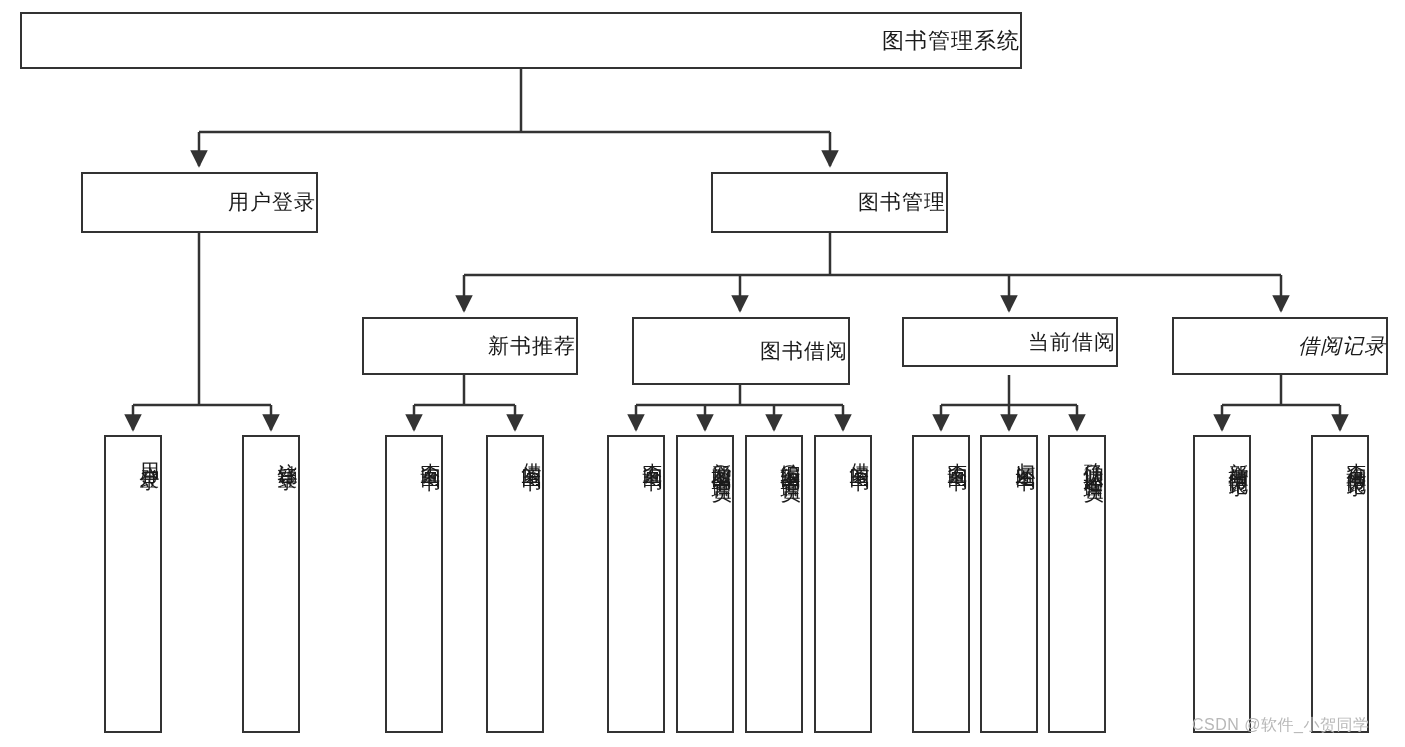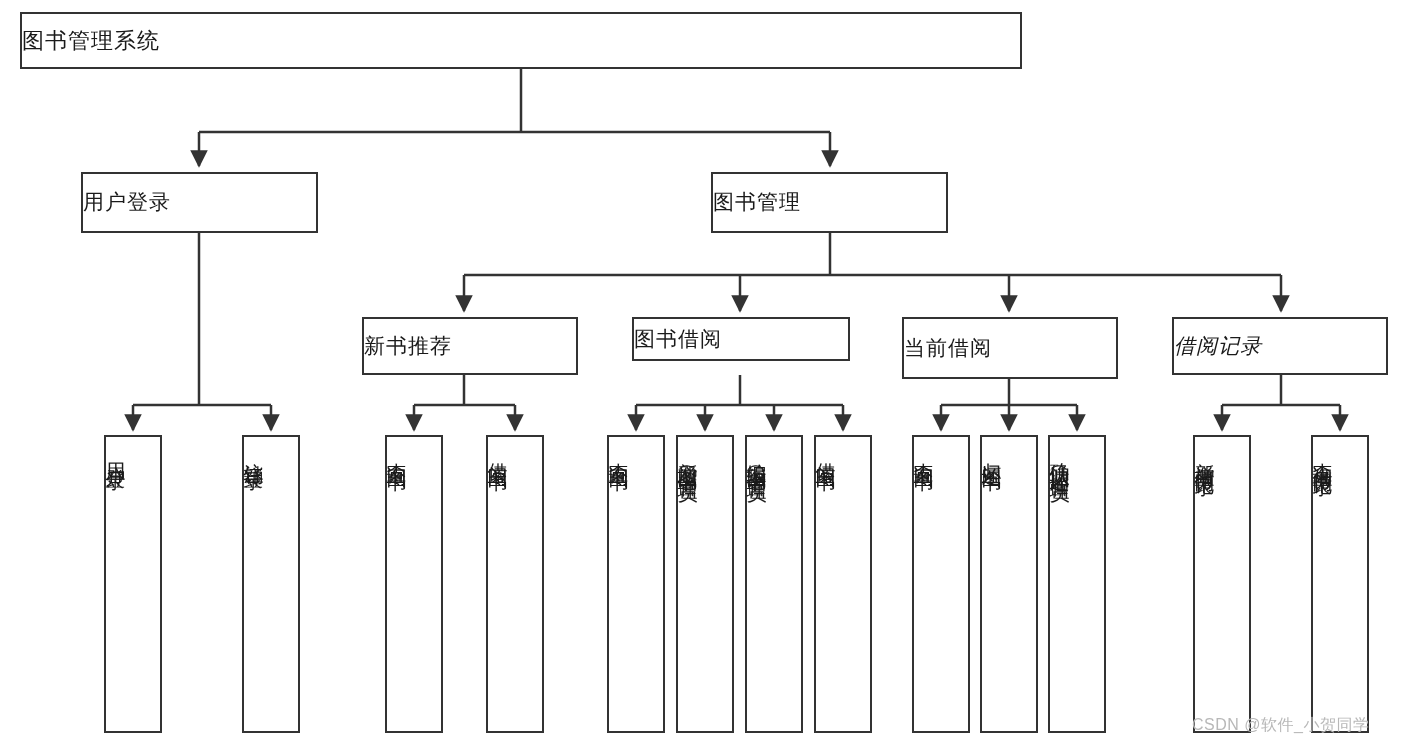--- a/index.html
+++ b/index.html
@@ -26,21 +26,21 @@
     height: 747px;
     pointer-events: none;
   }
   .node {
     position: absolute;
     box-sizing: border-box;
     border: 2px solid #333333;
     background: #ffffff;
     display: flex;
     align-items: center;
-    justify-content: flex-start;
+    justify-content: flex-end;
     color: #1a1a1a;
   }
   .node .label {
     text-align: center;
     line-height: 1.16;
     white-space: pre-line;
   }
   
   .node.horiz .label {
     font-size: 21px;
@@ -135,24 +135,24 @@
   <div class="node horiz" style="left:81px; top:172px; width:237px; height:61px;">
     <span class="label">用户登录</span>
   </div>
   <div class="node horiz" style="left:362px; top:317px; width:216px; height:58px;">
     <span class="label">新书推荐</span>
   </div>
 
   <div class="node horiz" style="left:711px; top:172px; width:237px; height:61px;">
     <span class="label">图书管理</span>
   </div>
-  <div class="node horiz" style="left:632px; top:317px; width:218px; height:44px;">
+  <div class="node horiz" style="left:632px; top:317px; width:218px; height:68px;">
     <span class="label">图书借阅</span>
   </div>
-  <div class="node horiz" style="left:902px; top:317px; width:216px; height:62px;">
+  <div class="node horiz" style="left:902px; top:317px; width:216px; height:50px;">
     <span class="label">当前借阅</span>
   </div>
   <div class="node horiz" style="left:1172px; top:317px; width:216px; height:58px;font-style:italic;">
     <span class="label">借阅记录</span>
   </div>
 
   <div class="node vert" style="left:104px; top:435px; width:58px; height:298px;">
     <span class="label">用户登录</span>
   </div>
   <div class="node vert" style="left:242px; top:435px; width:58px; height:298px;">

